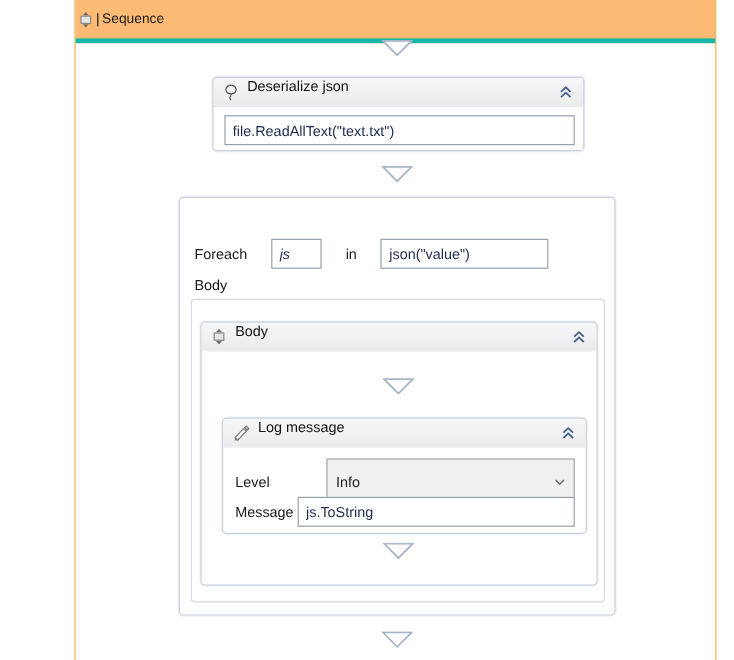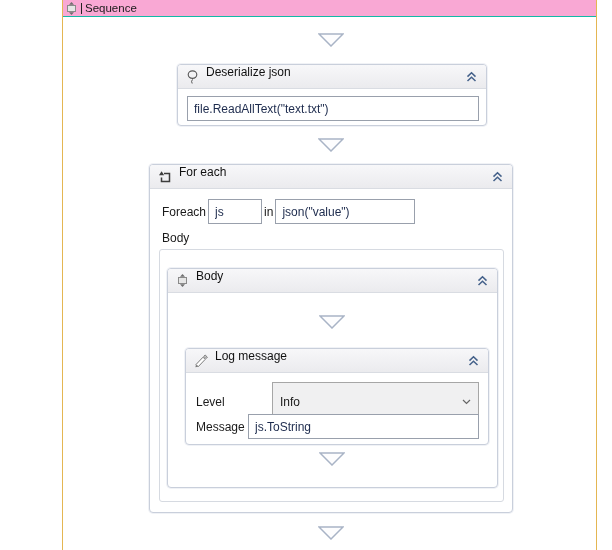--- a/index.html
+++ b/index.html
@@ -10,22 +10,22 @@
     -webkit-font-smoothing:antialiased;
   }
   
   .seq-frame{
     position:absolute;left:62px;top:0;width:535px;height:550px;
     border-left:1px solid #e4b652;border-right:1px solid #e4b652;
     box-sizing:border-box;background:#fff;
   }
   .seq-titlebar{
     position:absolute;left:0;top:0;right:0;height:17px;
-    background:#f9a8d4;border-bottom:1px solid #14b8a6;
-    display:flex;align-items:center;gap:3px;padding:0 2px;
+    background:#fdba74;border-bottom:4px solid #14b8a6;
+    display:flex;align-items:center;gap:3px;padding:16px 2px;
     box-sizing:border-box;font-size:11.5px;color:#1a1a1a;
   }
   .caret{width:1px;height:11px;background:#222;}
   
   .tri{position:absolute;width:26px;height:14px;}
   
   .activity{
     position:absolute;background:#fff;
     border:1px solid #c9cfdb;border-radius:4px;
     box-sizing:border-box;
@@ -53,22 +53,22 @@
     padding:0 7px;box-sizing:border-box;cursor:default;
   }
   .dropdown .dd-spacer{flex:1;}
   .lbl{font-size:12px;color:#1a1a1a;}
   
   .deserialize-box{left:114px;top:64px;width:310px;height:62px;}
   .deserialize-body{padding:7px 9px;}
   .deserialize-body .textbox{width:292px;}
 
   .foreach-box{left:86px;top:164px;width:364px;height:349px;}
-  .fe-row{position:absolute;left:12px;top:34px;display:flex;align-items:center;gap:2px;}
-  .fe-item-input{width:54px;}
+  .fe-row{position:absolute;left:12px;top:34px;display:flex;align-items:center;gap:20px;}
+  .fe-item-input{width:42px;font-style:italic;}
   .fe-coll-input{width:140px;}
   .fe-body-label{position:absolute;left:12px;top:66px;}
   .fe-dropzone{
     position:absolute;left:9px;top:84px;width:345px;height:253px;
     border:1px solid #d6dae1;border-radius:3px;background:#fff;box-sizing:border-box;
   }
   .bodyseq-box{left:7px;top:18px;width:331px;height:220px;}
   .logmsg-box{left:17px;top:60px;width:304px;height:97px;margin-top:19px;}
   .lm-row{position:absolute;display:flex;align-items:center;}
   .lm-row .lbl{width:52px;flex:none;}
@@ -118,36 +118,20 @@
     <div class="deserialize-body">
       <input class="textbox" value="file.ReadAllText(&quot;text.txt&quot;)" style="">
     </div>
   </div>
 
   <svg class="tri" style="left:255px;top:138px;" viewBox="0 0 26 14">
     <path d="M1 1 H25 L13 13 Z" fill="#fdfdfe" stroke="#a9b4c6" stroke-width="1.5"></path>
   </svg>
 
   <div class="activity foreach-box">
-    <div class="act-header">
-      <span class="hicon">
-        <svg width="14" height="14" viewBox="0 0 14 14">
-          <path d="M6 3.5 H11.5 V11.5 H3.5 V7.5" fill="none" stroke="#3d3d3d" stroke-width="1.5"></path>
-          <path d="M1 5.2 L6.2 5.2 L3.6 1.2 Z" fill="#3d3d3d"></path>
-        </svg>
-      </span>
-      <span>For each</span>
-      <span class="spacer"></span>
-      <span class="hicon">
-        <svg width="13" height="12" viewBox="0 0 13 12">
-          <path d="M2.5 5.6 L6.5 1.8 L10.5 5.6" fill="none" stroke="#44618a" stroke-width="1.5"></path>
-          <path d="M2.5 10 L6.5 6.2 L10.5 10" fill="none" stroke="#44618a" stroke-width="1.5"></path>
-        </svg>
-      </span>
-    </div>
 
     <div class="fe-row">
       <span class="lbl">Foreach</span>
       <input class="textbox fe-item-input" value="js" style="">
       <span class="lbl">in</span>
       <input class="textbox fe-coll-input" value="json(&quot;value&quot;)" style="">
     </div>
 
     <span class="lbl fe-body-label">Body</span>
 

